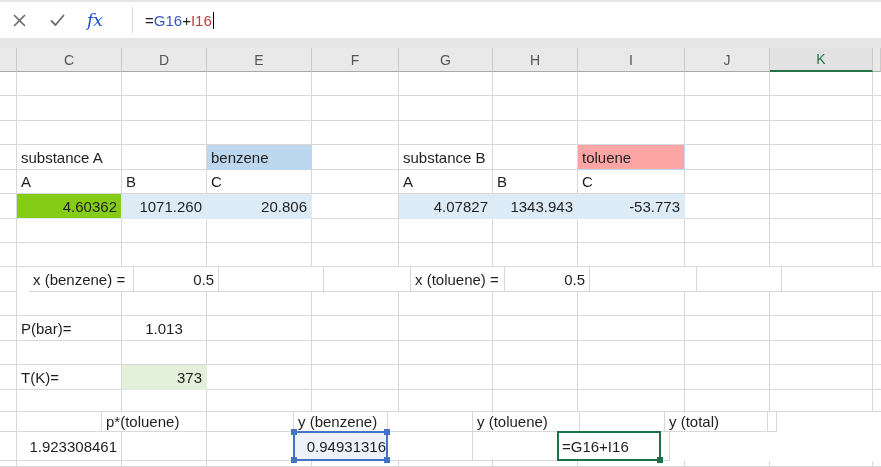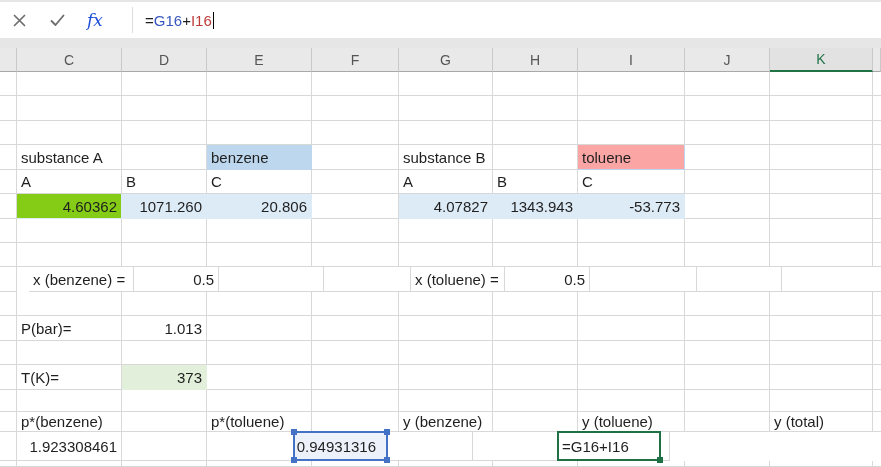--- a/index.html
+++ b/index.html
@@ -30,21 +30,21 @@
   .hcell.sel{background:#e2e2e2;color:var(--hdr-green);border-bottom:2px solid var(--hdr-green);}
   
   .grid{position:absolute;top:72px;left:0;}
   .grow{display:flex;}
   .cell{
     box-sizing:border-box;position:relative;font-size:15px;
     border-right:1px solid #d8d8d8;border-bottom:1px solid #d8d8d8;
     display:flex;align-items:center;padding:0 4px;white-space:nowrap;overflow:visible;
   }
   .cell.num{justify-content:flex-end;}
-  .cell.boxed{padding-right:11px;}
+  .cell.boxed{padding-right:1px;}
   .ctext{position:relative;z-index:2;}
   .box{position:absolute;z-index:1;left:-1px;top:-1px;right:-1px;bottom:-1px;border:2px solid;}
   .box-blue{border-color:var(--box-blue);background:var(--box-blue-fill);}
   .box-red{border-color:var(--box-red);background:var(--box-red-fill);}
   .box-green{border-color:var(--cell-green);background:transparent;}
   .hnd{position:absolute;width:6px;height:6px;}
   .box-blue .hnd{background:var(--box-blue);}
   .box-red .hnd{background:var(--box-red);}
   .box-green .hnd{background:var(--cell-green);}
   .htl{left:-4px;top:-4px;}
@@ -263,21 +263,21 @@
       <div class="cell" style="width: 107px;"></div>
       <div class="cell" style="width: 85px;"></div>
       <div class="cell" style="width: 103px;"></div>
       <div class="cell" style="width: 8px;"></div>
     </div>
     <div class="grow" style="height: 25px;">
       <div class="cell" style="width: 17px;"></div>
       <div class="cell" style="width: 105px;">
         <span class="ctext">P(bar)=</span>
       </div>
-      <div class="cell num" style="width: 85px;">
+      <div class="cell num" style="width: 85px; justify-content: center;">
         <span class="ctext">1.013</span>
       </div>
       <div class="cell" style="width: 105px;"></div>
       <div class="cell" style="width: 87px;"></div>
       <div class="cell" style="width: 94px;"></div>
       <div class="cell" style="width: 85px;"></div>
       <div class="cell" style="width: 107px;"></div>
       <div class="cell" style="width: 85px;"></div>
       <div class="cell" style="width: 103px;"></div>
       <div class="cell" style="width: 8px;"></div>
@@ -320,23 +320,20 @@
       <div class="cell" style="width: 87px;"></div>
       <div class="cell" style="width: 94px;"></div>
       <div class="cell" style="width: 85px;"></div>
       <div class="cell" style="width: 107px;"></div>
       <div class="cell" style="width: 85px;"></div>
       <div class="cell" style="width: 103px;"></div>
       <div class="cell" style="width: 8px;"></div>
     </div>
     <div class="grow" style="height: 20px;">
       <div class="cell" style="width: 17px;"></div>
-      <div class="cell" style="width: 105px;">
-        <span class="ctext">p*(benzene)</span>
-      </div>
       <div class="cell" style="width: 85px;"></div>
       <div class="cell" style="width: 105px;">
         <span class="ctext">p*(toluene)</span>
       </div>
       <div class="cell" style="width: 87px;"></div>
       <div class="cell" style="width: 94px;">
         <span class="ctext">y (benzene)</span>
       </div>
       <div class="cell" style="width: 85px;"></div>
       <div class="cell" style="width: 107px;">

